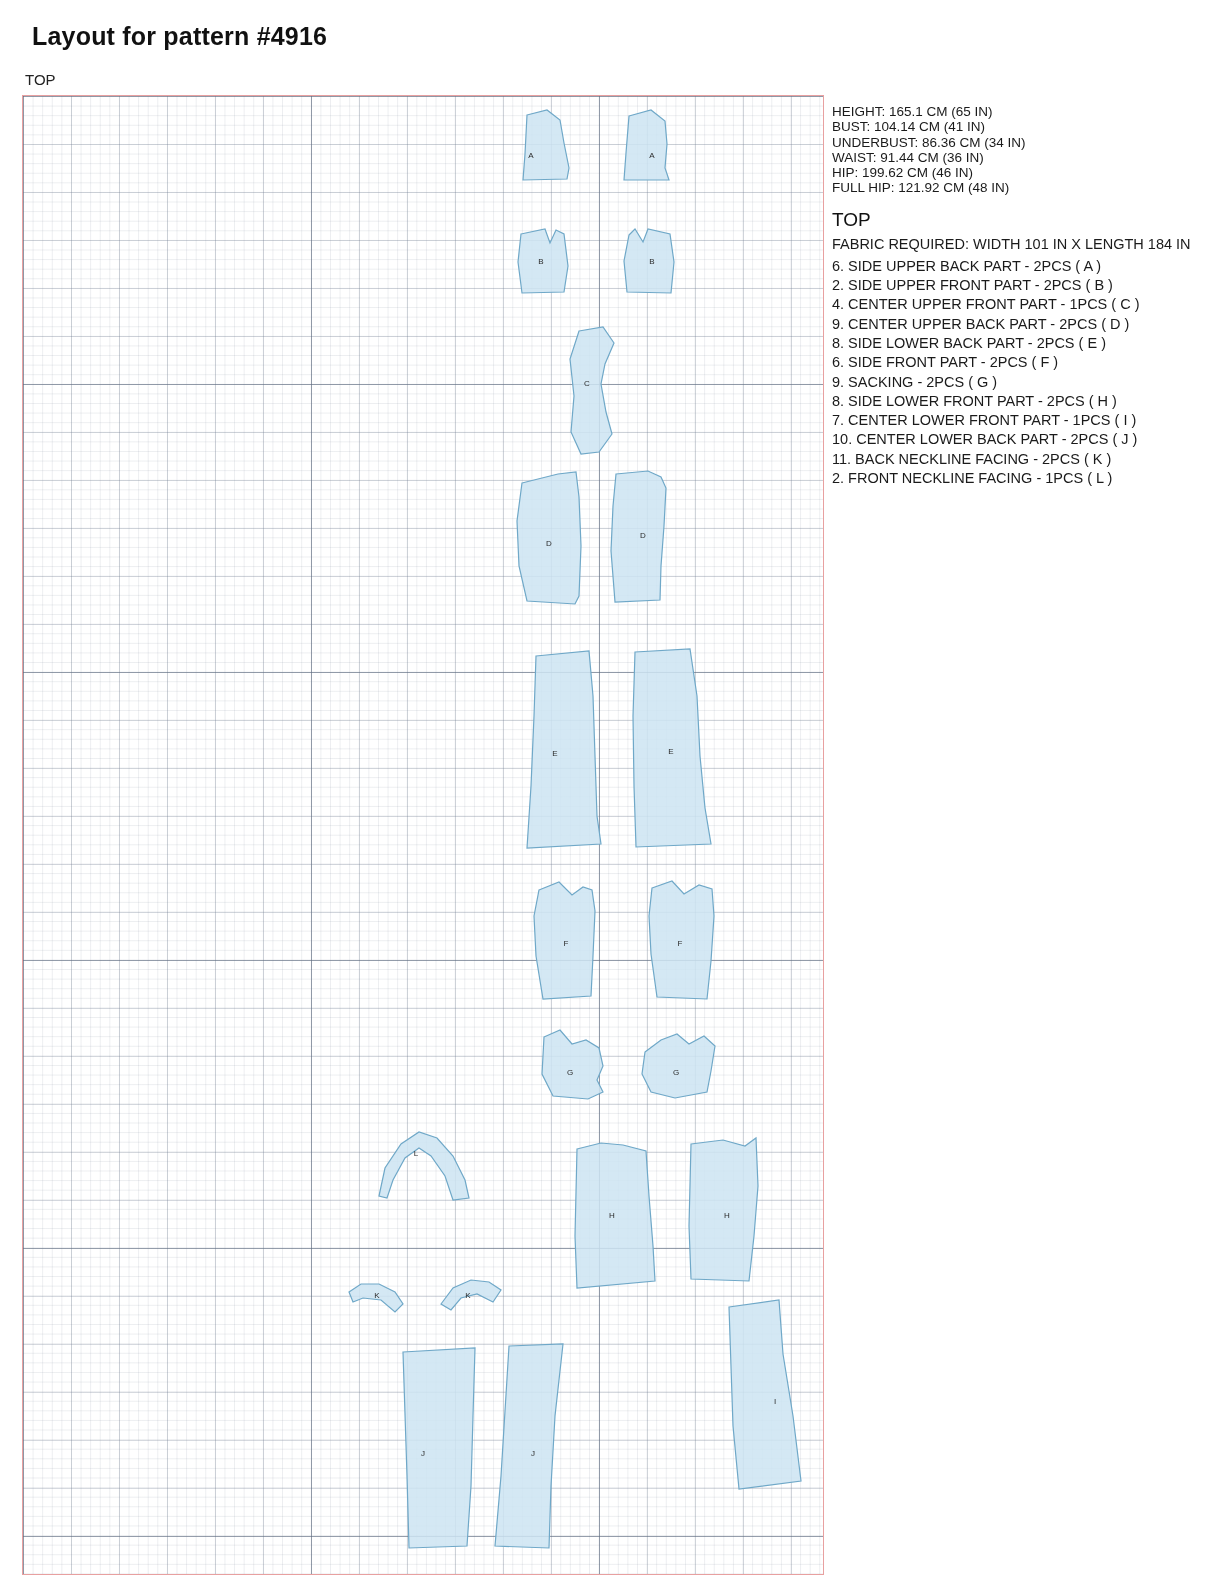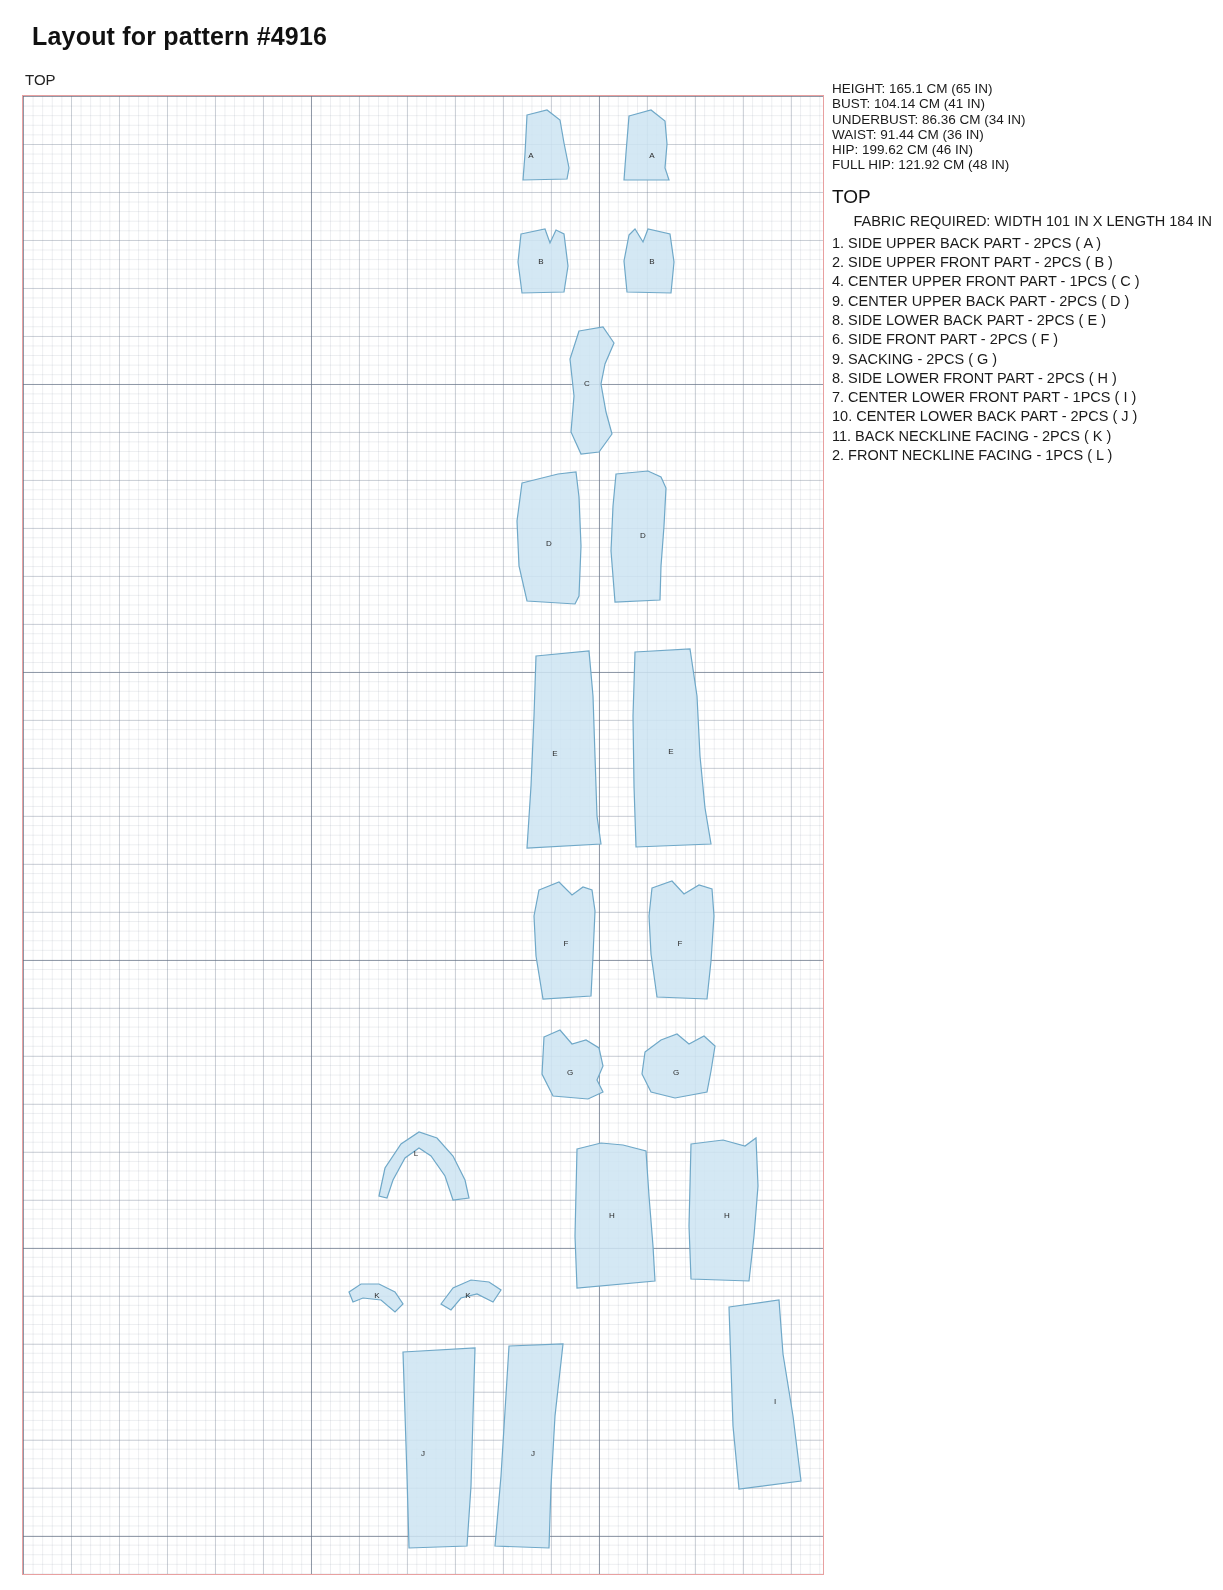--- a/index.html
+++ b/index.html
@@ -77,40 +77,39 @@
   }
   .piece-label {
     font-family: "Liberation Sans", sans-serif;
     font-size: 8px;
     fill: #2b2b2b;
     text-anchor: middle;
   }
   #info-panel {
     position: absolute;
     left: 832px;
-    top: 81px;
+    top: 104px;
     width: 380px;
   }
   #measurements {
     font-size: 13.5px;
     line-height: 15.3px;
     color: #1b1b1b;
   }
   #info-section-title {
     font-size: 19px;
     margin-top: 13px;
     margin-bottom: 4px;
     color: #111111;
   }
   #fabric-required {
     font-size: 14.5px;
     line-height: 19px;
     color: #1b1b1b;
     margin-bottom: 3px;
-    text-align: right;
   }
   #parts-list {
     font-size: 14.5px;
     line-height: 19.3px;
     color: #1b1b1b;
   }
   .parts-item { white-space: nowrap; }
   .meas-line { white-space: nowrap; }
 </style>
 </head>
@@ -216,21 +215,21 @@
       <div class="meas-line">HEIGHT: 165.1 CM (65 IN)</div>
       <div class="meas-line">BUST: 104.14 CM (41 IN)</div>
       <div class="meas-line">UNDERBUST: 86.36 CM (34 IN)</div>
       <div class="meas-line">WAIST: 91.44 CM (36 IN)</div>
       <div class="meas-line">HIP: 199.62 CM (46 IN)</div>
       <div class="meas-line">FULL HIP: 121.92 CM (48 IN)</div>
     </div>
   <div id="info-section-title">TOP</div>
   <div id="fabric-required">FABRIC REQUIRED: WIDTH 101 IN X LENGTH 184 IN</div>
   <div id="parts-list">
-      <div class="parts-item">1. SIDE UPPER BACK PART - 2PCS ( A )</div>
+      <div class="parts-item">6. SIDE UPPER BACK PART - 2PCS ( A )</div>
       <div class="parts-item">2. SIDE UPPER FRONT PART - 2PCS ( B )</div>
       <div class="parts-item">4. CENTER UPPER FRONT PART - 1PCS ( C )</div>
       <div class="parts-item">9. CENTER UPPER BACK PART - 2PCS ( D )</div>
       <div class="parts-item">8. SIDE LOWER BACK PART - 2PCS ( E )</div>
       <div class="parts-item">6. SIDE FRONT PART - 2PCS ( F )</div>
       <div class="parts-item">9. SACKING - 2PCS ( G )</div>
       <div class="parts-item">8. SIDE LOWER FRONT PART - 2PCS ( H )</div>
       <div class="parts-item">7. CENTER LOWER FRONT PART - 1PCS ( I )</div>
       <div class="parts-item">10. CENTER LOWER BACK PART - 2PCS ( J )</div>
       <div class="parts-item">11. BACK NECKLINE FACING - 2PCS ( K )</div>

